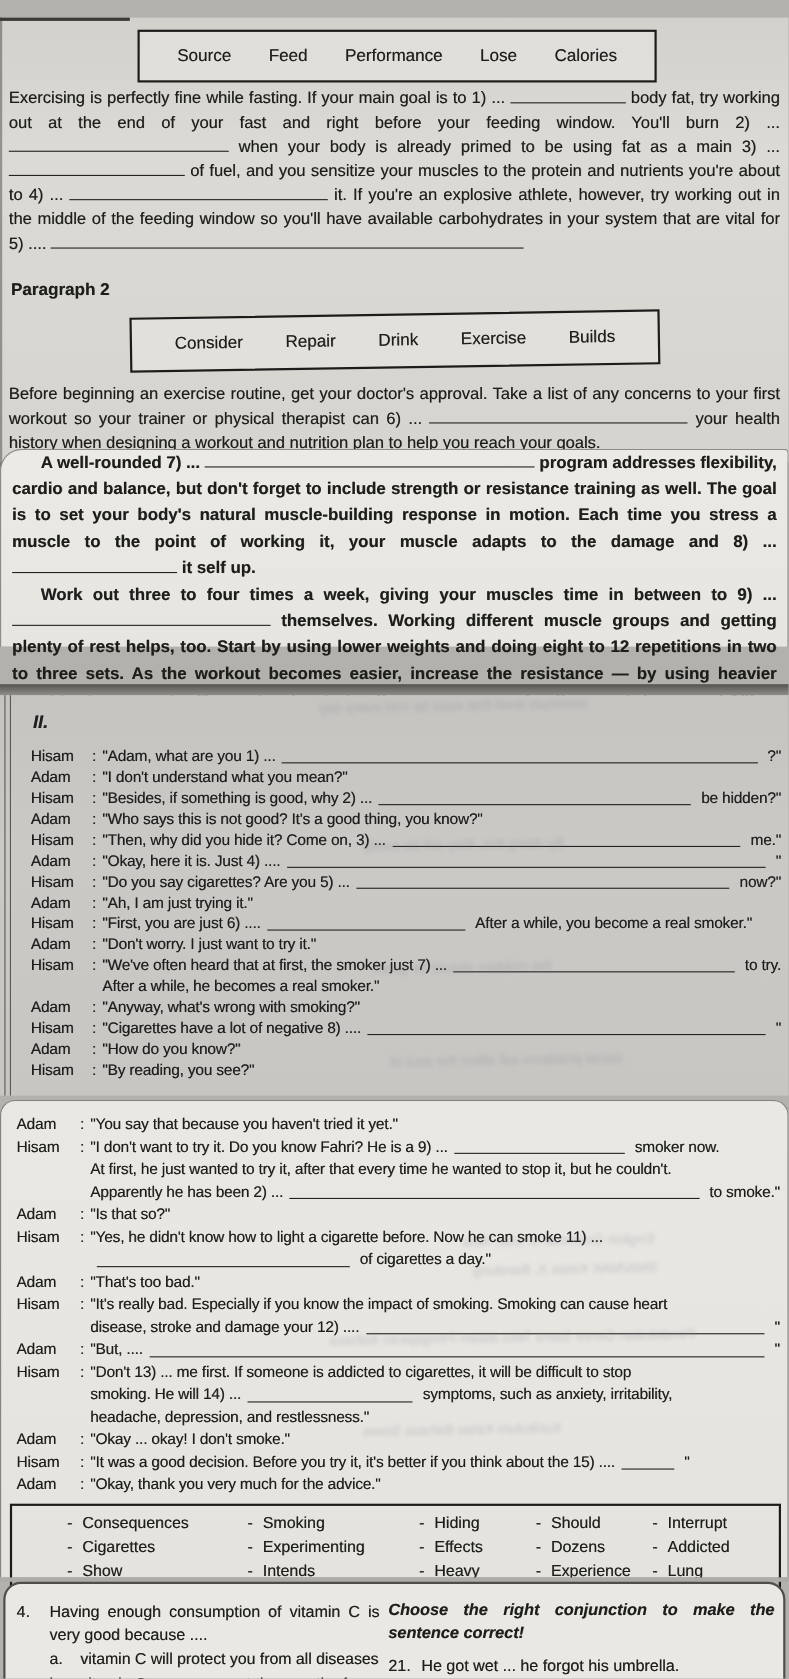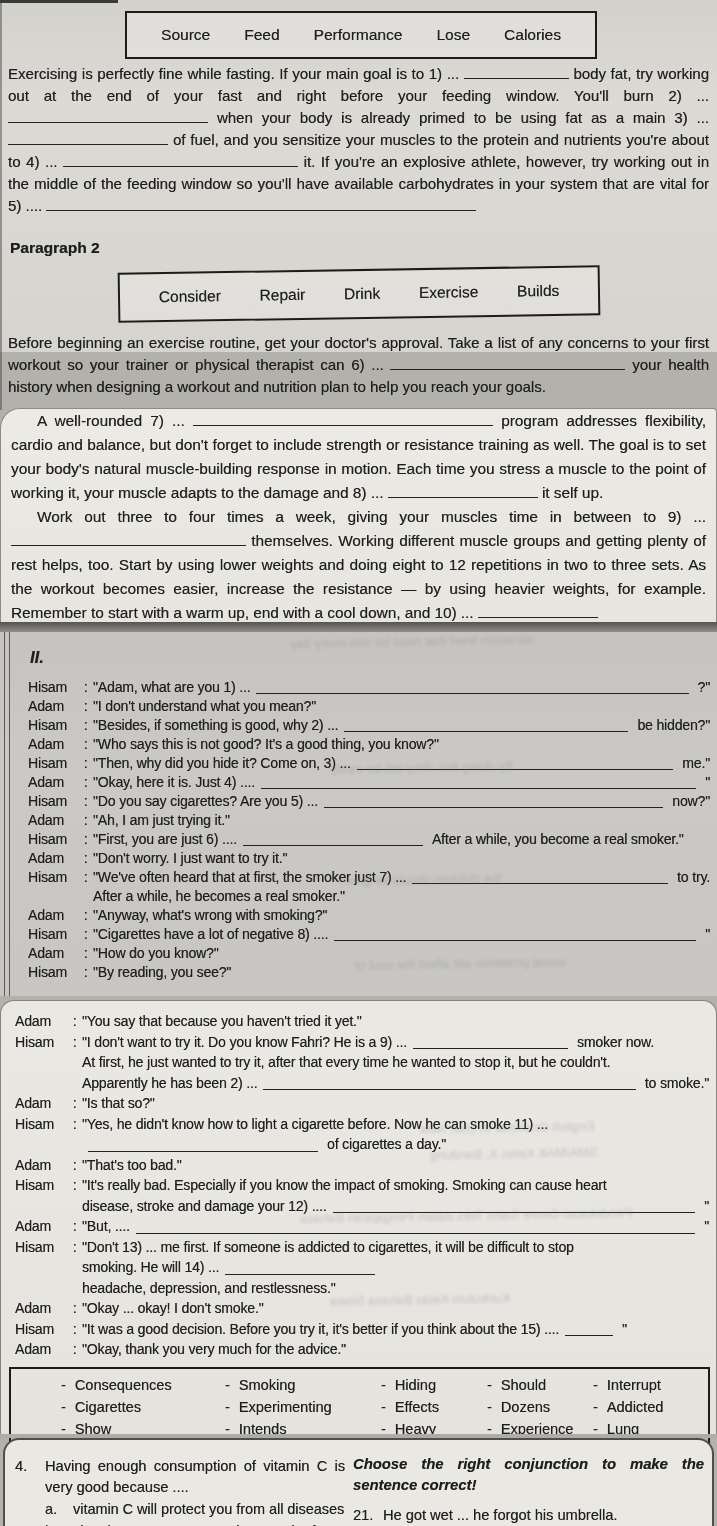--- a/index.html
+++ b/index.html
@@ -5,39 +5,39 @@
   html,body{margin:0;padding:0;}
   body{
     width:717px;height:1526px;position:relative;overflow:hidden;
     background:#b3b1ac;
     font-family:"Liberation Sans","DejaVu Sans",sans-serif;
     color:#1d1d1b;
   }
   .ink{color:#1d1d1b;text-shadow:0.3px 0 0 rgba(20,20,20,.55);}
   .strip{position:absolute;left:0;right:0;}
   
-  .strip1{top:0;height:352px;background:linear-gradient(180deg,#d3d1cc,#dcdad5 30%,#d6d4cf);}
+  .strip1{top:16px;height:404px;background:linear-gradient(180deg,#d3d1cc,#dcdad5 30%,#d6d4cf);}
   .edge-top{position:absolute;top:0;left:0;width:118px;height:3px;background:#3a3a38;}
   .edge-left{position:absolute;top:0;left:0;width:2px;height:410px;background:rgba(60,60,58,.45);}
   .wordbox{border:2px solid #1c1c1a;display:flex;justify-content:space-evenly;align-items:center;background:rgba(236,234,229,.5);}
   .wordbox span{font-size:15.5px;}
   .wb1{margin:11px 0 0 125px;width:468px;height:44px;}
   .wb2{margin:12px 0 0 118px;width:478px;height:46px;transform:rotate(-0.9deg);}
   .para{font-size:15px;line-height:22px;text-align:justify;margin:0 8px;}
   .p1{margin-top:4px;}
   .pglabel{font-size:15.5px;font-weight:bold;margin:22px 0 0 10px;}
   .p2{margin-top:13px;}
   
   .u{display:inline-block;border-bottom:1.7px solid #222220;height:13px;vertical-align:baseline;}
   .w48{width:48px}.w105{width:105px}.w120{width:120px}.w150{width:150px}.w155{width:155px}
   .w160{width:160px}.w180{width:180px}.w200{width:200px}.w230{width:230px}.w235{width:235px}
   .w300{width:300px}.w430{width:430px}
   
-  .strip2{top:408px;height:214px;background:linear-gradient(180deg,#eceae5,#e7e5e0);
-    border:1.5px solid #8d8b86;border-bottom:none;border-radius:20px 4px 0 0;box-sizing:border-box;}
+  .strip2{top:408px;height:180px;background:linear-gradient(180deg,#eceae5,#e7e5e0);
+    border:1.5px solid #8d8b86;border-bottom:none;border-radius:20px 4px 0 0;box-sizing:border-box;font-weight:bold;}
   .strip2 .para{font-size:15.3px;line-height:24px;margin:0 10px;}
   .ind{text-indent:26px;}
   .s2p1{margin-top:14px;}
   .tailright{font-size:15.3px;text-align:right;margin:0 14px 0 0;line-height:24px;}
   
   .band2{position:absolute;top:622px;height:10px;left:0;right:0;background:linear-gradient(180deg,#55534e,#908e89);}
   .gap4{position:absolute;top:1434px;height:4px;left:0;right:0;background:#aeaca7;}
   
   .strip3{top:632px;height:364px;background:linear-gradient(180deg,#c6c4c0,#cbc9c5 40%,#c8c6c2);}
   .mline{position:absolute;top:0;bottom:0;width:1.4px;background:#5a5854;}
@@ -367,20 +367,21 @@
       <div class="txt">
           <span class="pre">"Don't 13) ... me first. If someone is addicted to cigarettes, it will be difficult to stop</span>
         </div>
     </div>
     <div class="drow">
       <span class="spk"></span>
         <span class="col"></span>
       <div class="txt">
           <span class="pre">smoking. He will 14) ...</span>
           <span class="u w150 ub"></span>
+          <span class="tail">symptoms, such as anxiety, irritability,</span>
         </div>
     </div>
     <div class="drow">
       <span class="spk"></span>
         <span class="col"></span>
       <div class="txt">
           <span class="pre">headache, depression, and restlessness."</span>
         </div>
     </div>
     <div class="drow">

